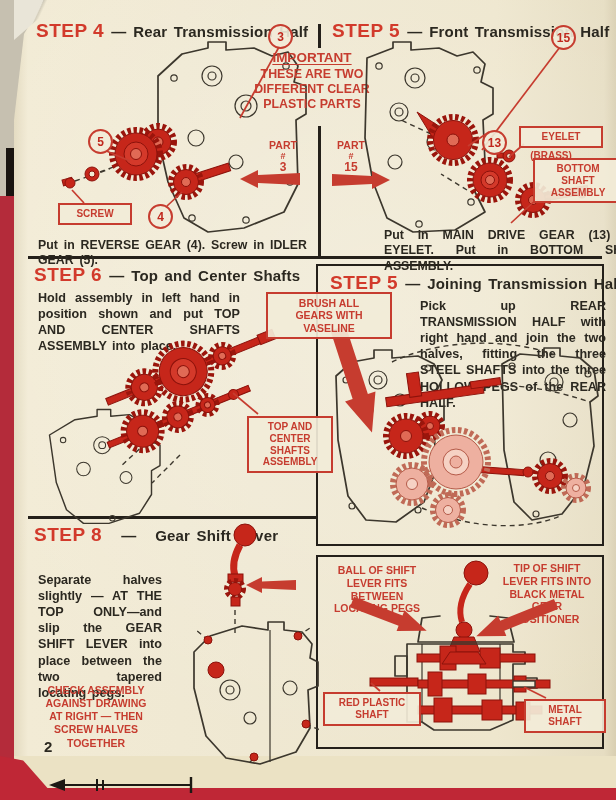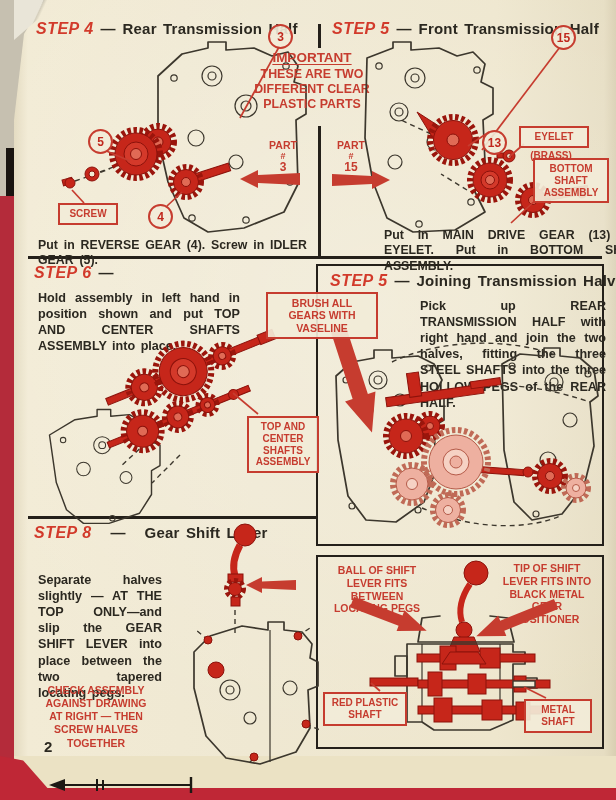--- a/index.html
+++ b/index.html
@@ -20,30 +20,30 @@
         clip-path:polygon(0 0,100% 0,0 100%);}
   #under-page{left:14px;top:752px;width:602px;height:40px;background:#ebe2c4;z-index:0;}
   #bottom-red{left:0;top:788px;width:616px;height:12px;background:#bf2736;z-index:2;}
   #bottom-red-wedge{left:0;top:756px;width:58px;height:44px;background:#bf2736;z-index:2;
         clip-path:polygon(0 0,40% 10%,100% 100%,0 100%);}
   
   .rule{background:#24201a;z-index:3;}
   .panel-box{border:2.5px solid #24201a;z-index:3;background:transparent;}
   
   .step-header{display:flex;align-items:baseline;z-index:4;white-space:nowrap;}
-  .step-num{color:#d23a2b;font-size:16px;font-weight:800;letter-spacing:.5px;font-style:italic;}
+  .step-num{color:#d23a2b;font-size:19px;font-weight:800;letter-spacing:.5px;}
   .hdr-dash{color:#2b2820;font-size:15px;font-weight:800;margin:0 7px;}
   .hdr-title{color:#2b2820;font-size:15px;font-weight:800;letter-spacing:.2px;word-spacing:2px;}
   .body-text{color:#2b2820;font-size:12.6px;font-weight:700;line-height:1.28;
              text-align:justify;word-spacing:2px;z-index:4;}
   .caption{color:#2b2820;font-size:12.3px;font-weight:700;line-height:1.25;word-spacing:2.5px;z-index:4;}
   .red-note{color:#c63c2f;font-weight:800;text-align:center;z-index:4;}
   .red-box{border:2px solid #c63c2f;color:#c63c2f;font-weight:800;text-align:center;
            background:rgba(242,235,216,.92);font-size:10px;line-height:1.18;
-           padding:3px 4px;z-index:6;}
+           padding:3px 11px;z-index:6;}
   .circ{width:21px;height:21px;border:2px solid #c63c2f;border-radius:50%;color:#c0281e;
         font-weight:800;font-size:12px;display:flex;align-items:center;justify-content:center;
         background:rgba(242,235,216,.9);z-index:6;}
   .part-note{z-index:5;text-align:center;color:#c63c2f;font-weight:800;line-height:1.15;}
   .part-note .pw{font-size:10.5px;} .part-note .ph2{font-size:9px;} .part-note .pn{font-size:12px;}
   #important-note{z-index:4;text-align:center;color:#c63c2f;}
   #important-title{font-size:13.5px;font-weight:800;text-decoration:underline;text-underline-offset:2px;}
   #important-body{font-size:12.4px;font-weight:800;line-height:1.2;margin-top:2px;}
   #page-num{color:#2b2820;font-size:15px;font-weight:700;z-index:4;}
   
@@ -205,20 +205,21 @@
   <div class="pw">PART</div>
   <div class="ph2">#</div>
   <div class="pn">15</div>
 </div>
 
 <div class="abs caption" style="left:344px;top:228px;width:262px;text-align:justify;margin-left:40px;">Put in MAIN DRIVE GEAR (13) and EYELET. Put in BOTTOM SHAFT ASSEMBLY.</div>
 
 <div class="abs step-header" style="left:34px;top:264px;">
   <span class="step-num">STEP 6</span>
   <span class="hdr-dash">—</span>
+  <span class="hdr-title">Top and Center Shafts</span>
 </div>
 <div class="abs body-text" style="left:38px;top:290px;width:202px;">Hold assembly in left hand in position shown and put TOP AND CENTER SHAFTS ASSEMBLY into place.</div>
 
 <svg class="abs z4" style="left:28px;top:325px;" width="290" height="192" viewBox="0 0 290 192">
   <g transform="translate(-4,42) scale(0.85)">
     <path class="ln" d="M30,80 L60,62 L86,58 L86,50 L102,50 L102,58 L124,56 L138,64 L148,60 L156,74 L150,88 L160,92 L160,116 L150,122 L150,150 L136,172 L100,184 L70,184 L50,168 L38,136 Z"></path>
     <circle class="lnt" cx="92" cy="92" r="10"></circle>
       <circle class="lnt" cx="92" cy="92" r="4"></circle>
     <circle class="lnt" cx="70" cy="120" r="8"></circle>
       <circle class="lnt" cx="120" cy="130" r="7"></circle>

